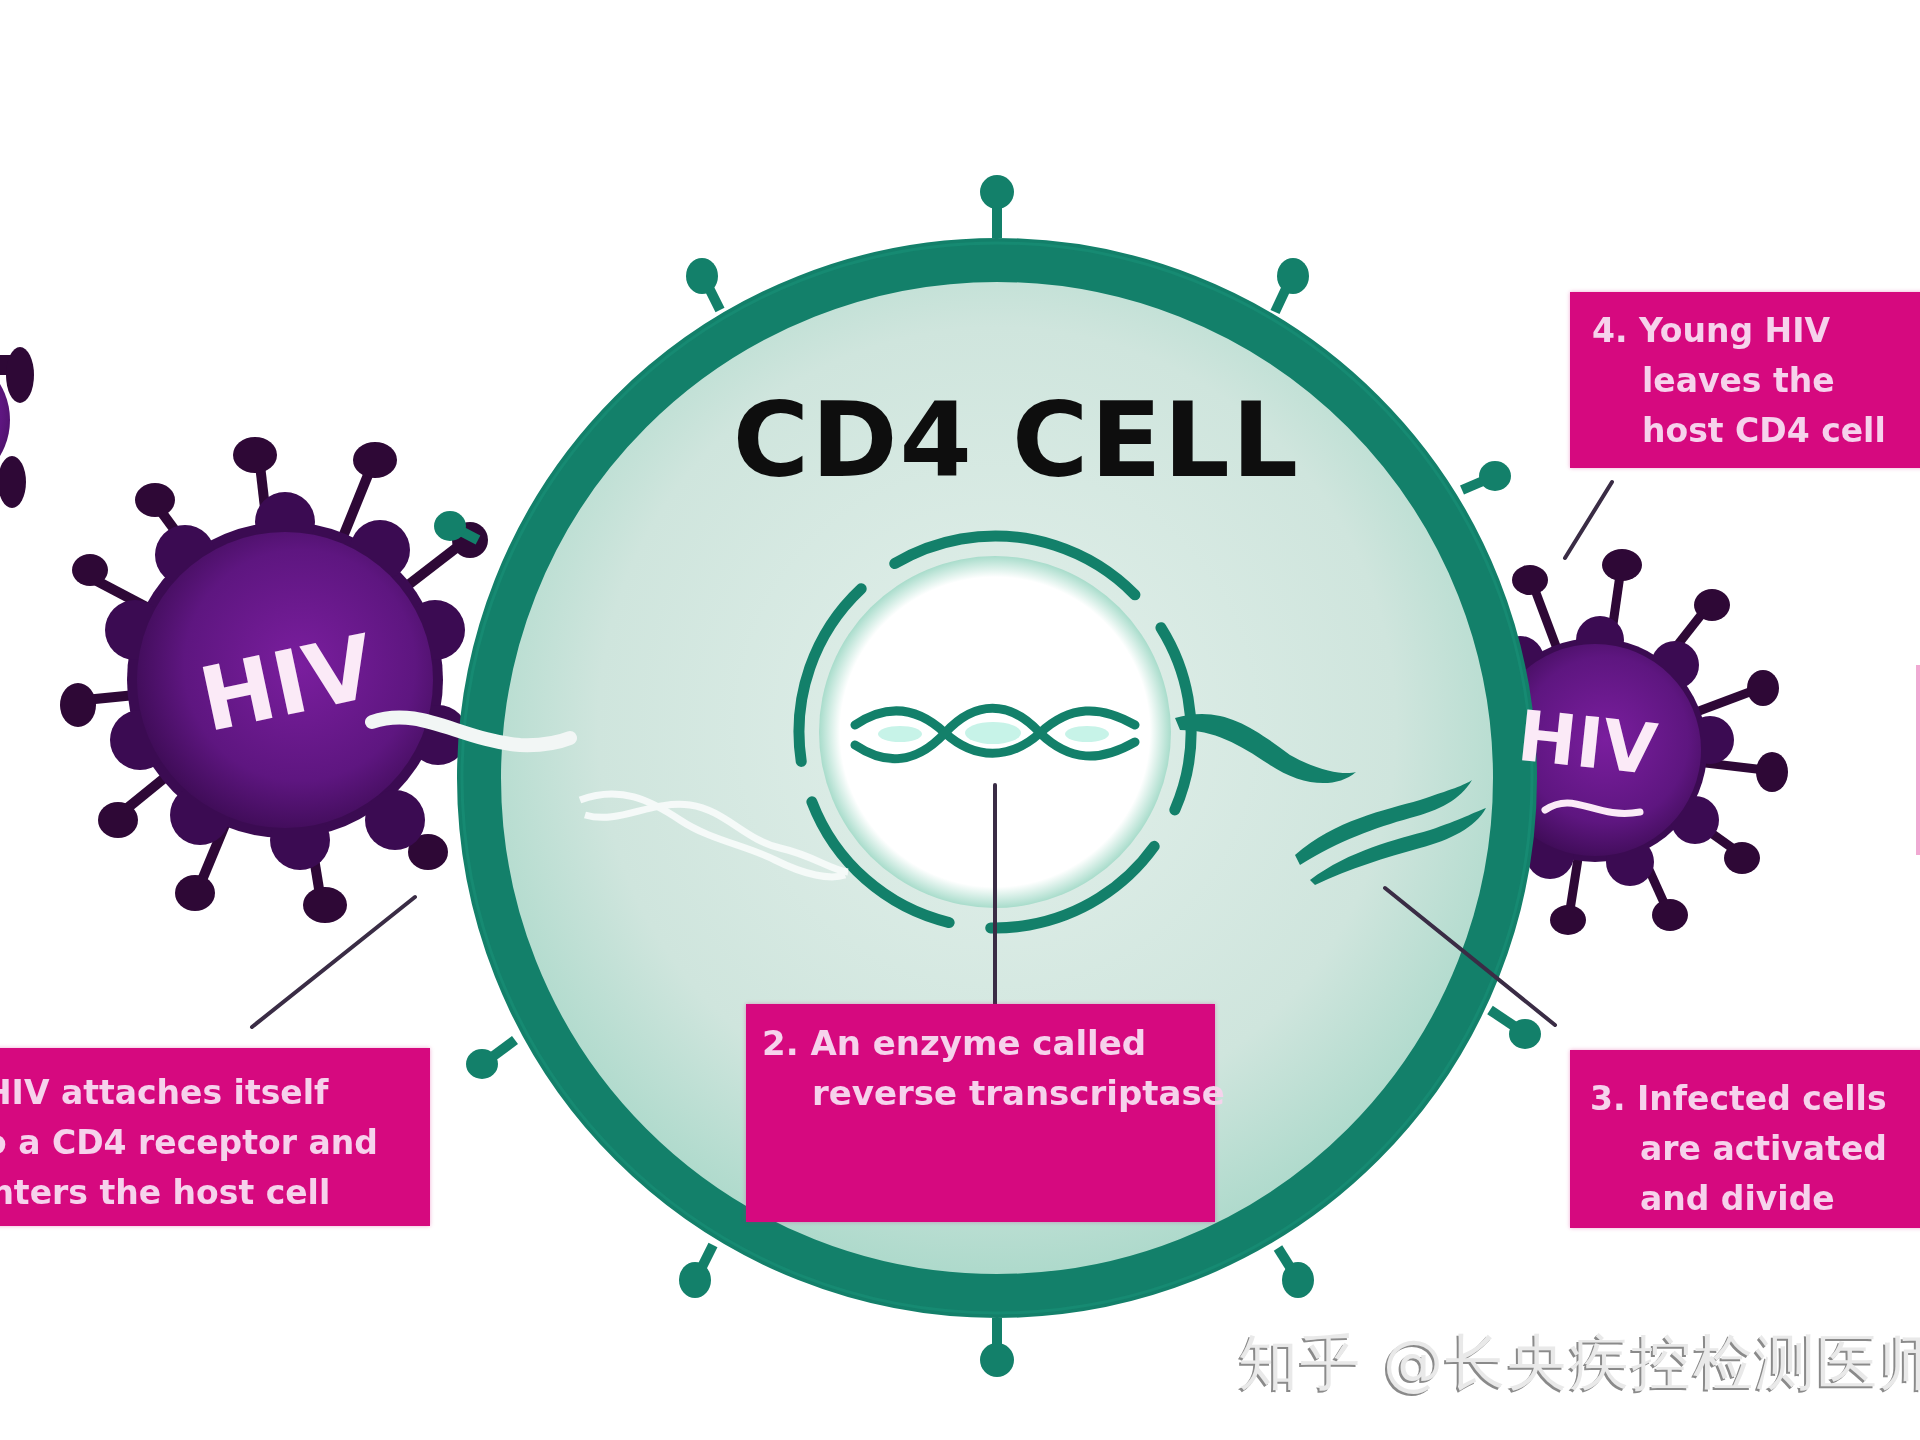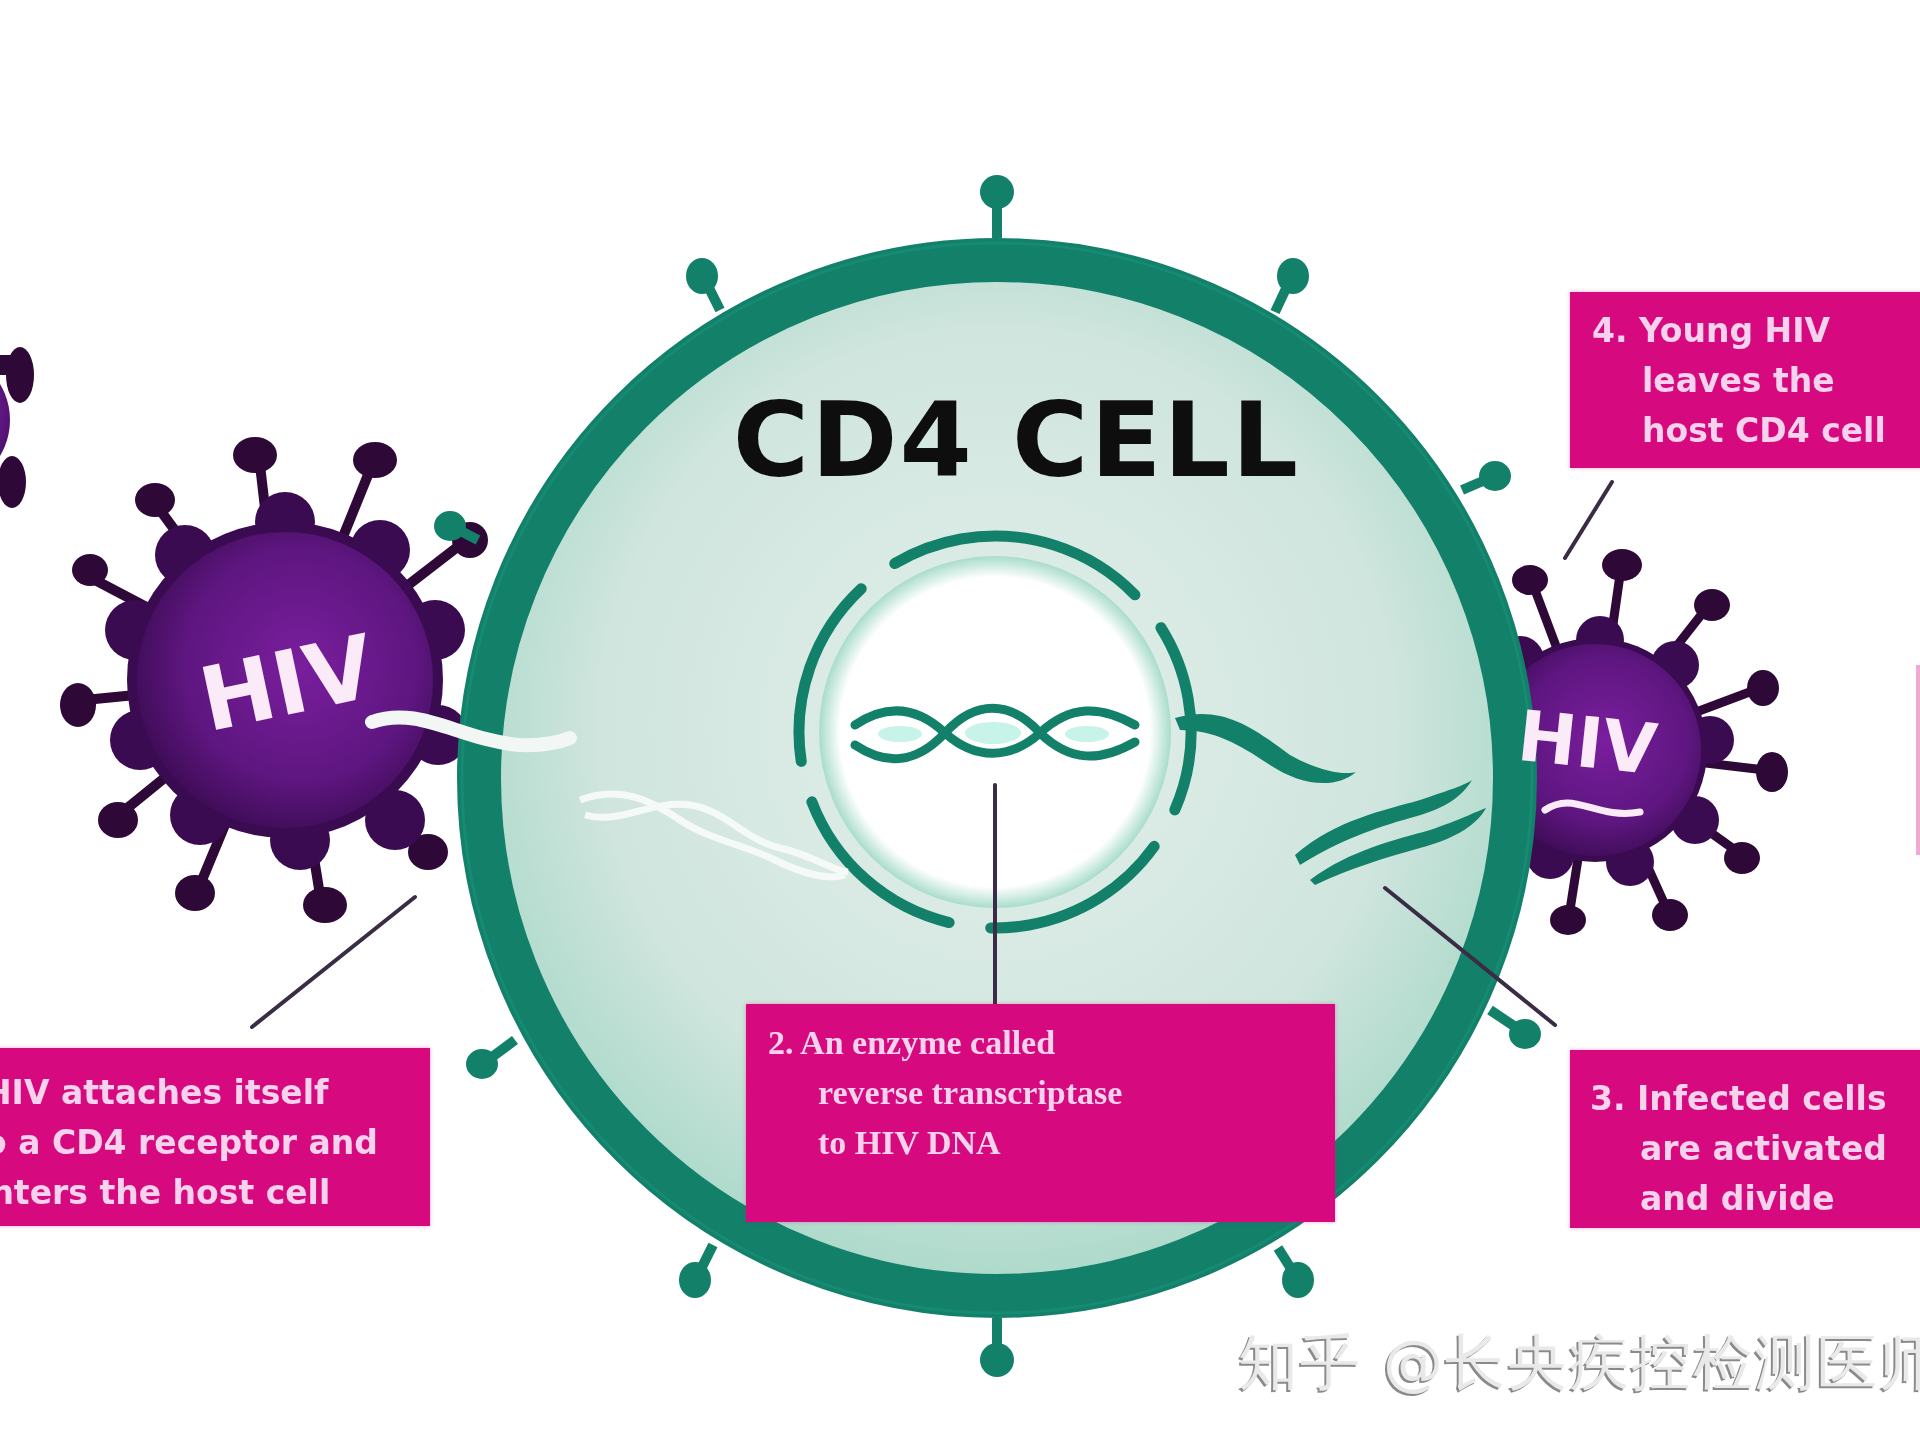--- a/index.html
+++ b/index.html
@@ -71,24 +71,23 @@
       display: block;
       white-space: nowrap;
     }
     .step-box .indent { padding-left: 50px; }
     .box-1 {
       left: -10px; top: 1048px; width: 440px; height: 178px;
       padding: 20px 0 0 0;
       font-size: 33px;
     }
     .box-2 {
-      left: 746px; top: 1004px; width: 589px; height: 218px;
-      padding: 14px 20px 0 22px;
+      left: 746px; top: 1004px; width: 469px; height: 218px;
+      padding: 14px 20px 0 16px;
       font-size: 34px;
-      font-family: Liberation Serif, serif;
     }
     .box-3 {
       left: 1570px; top: 1050px; width: 360px; height: 178px;
       padding: 24px 0 0 20px;
       font-size: 33px;
     }
     .box-4 {
       left: 1570px; top: 292px; width: 360px; height: 176px;
       padding: 14px 0 0 22px;
       font-size: 33px;
@@ -299,21 +298,20 @@
 
   <div class="step-box box-1">
     <span class="line" style="margin-left:-6px">HIV attaches itself</span>
     <span class="line" style="margin-left:-6px">o a CD4 receptor and</span>
     <span class="line" style="margin-left:-22px">enters the host cell</span>
   </div>
 
   <div class="step-box box-2">
     <span class="line">2. An enzyme called</span>
     <span class="line indent">reverse transcriptase</span>
-    <span class="line indent">to HIV DNA</span>
   </div>
 
   <div class="step-box box-3">
     <span class="line">3. Infected cells</span>
     <span class="line indent">are activated</span>
     <span class="line indent">and divide</span>
   </div>
 
   <div class="step-box box-4">
     <span class="line">4. Young HIV</span>

